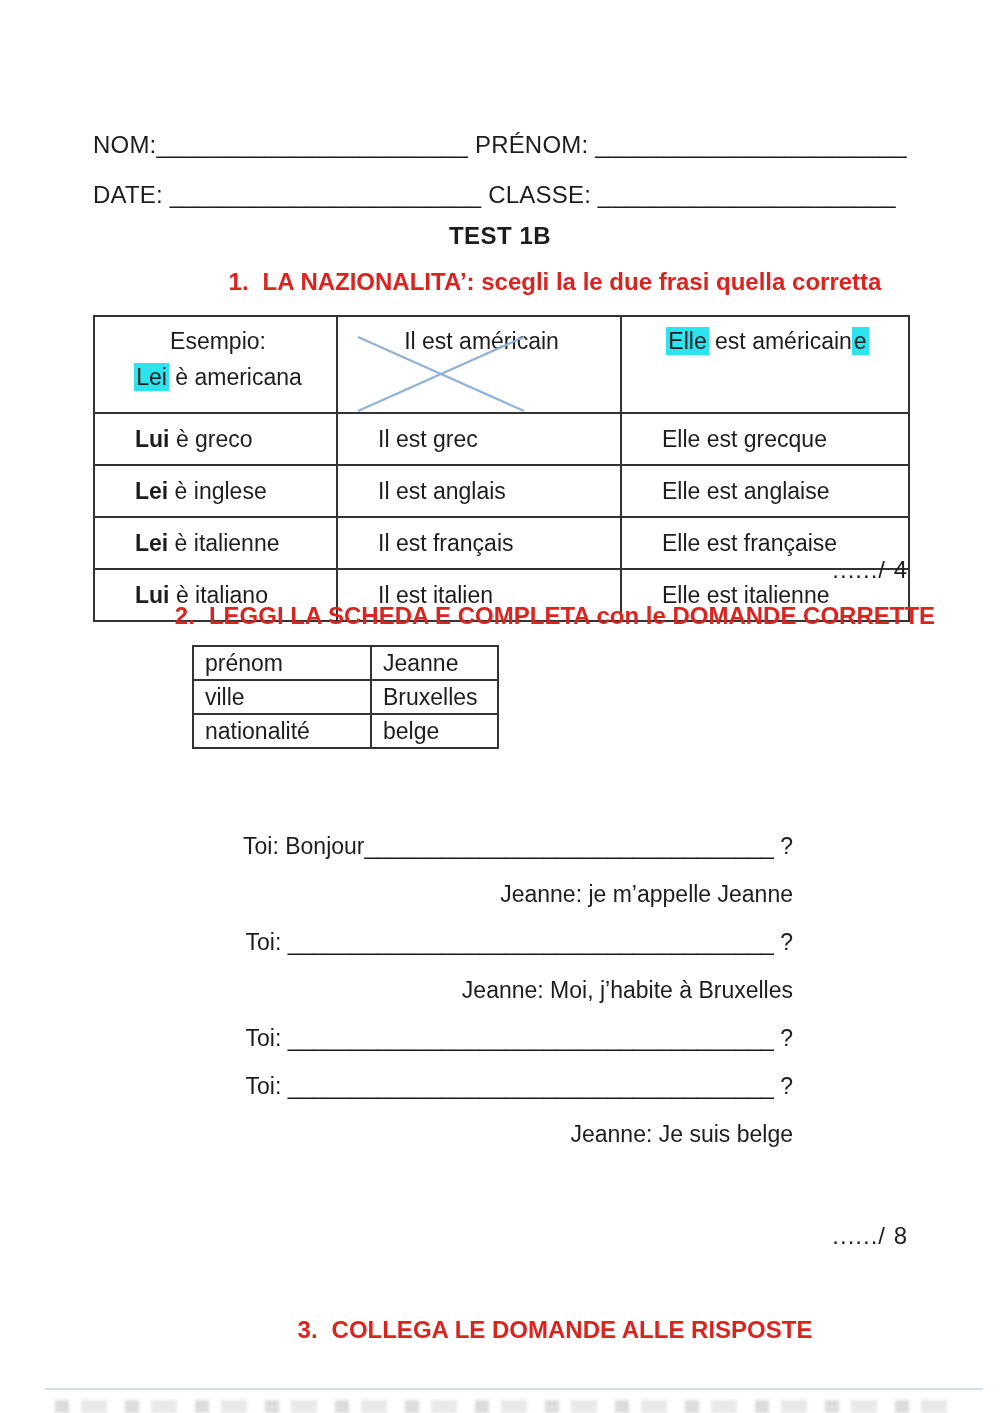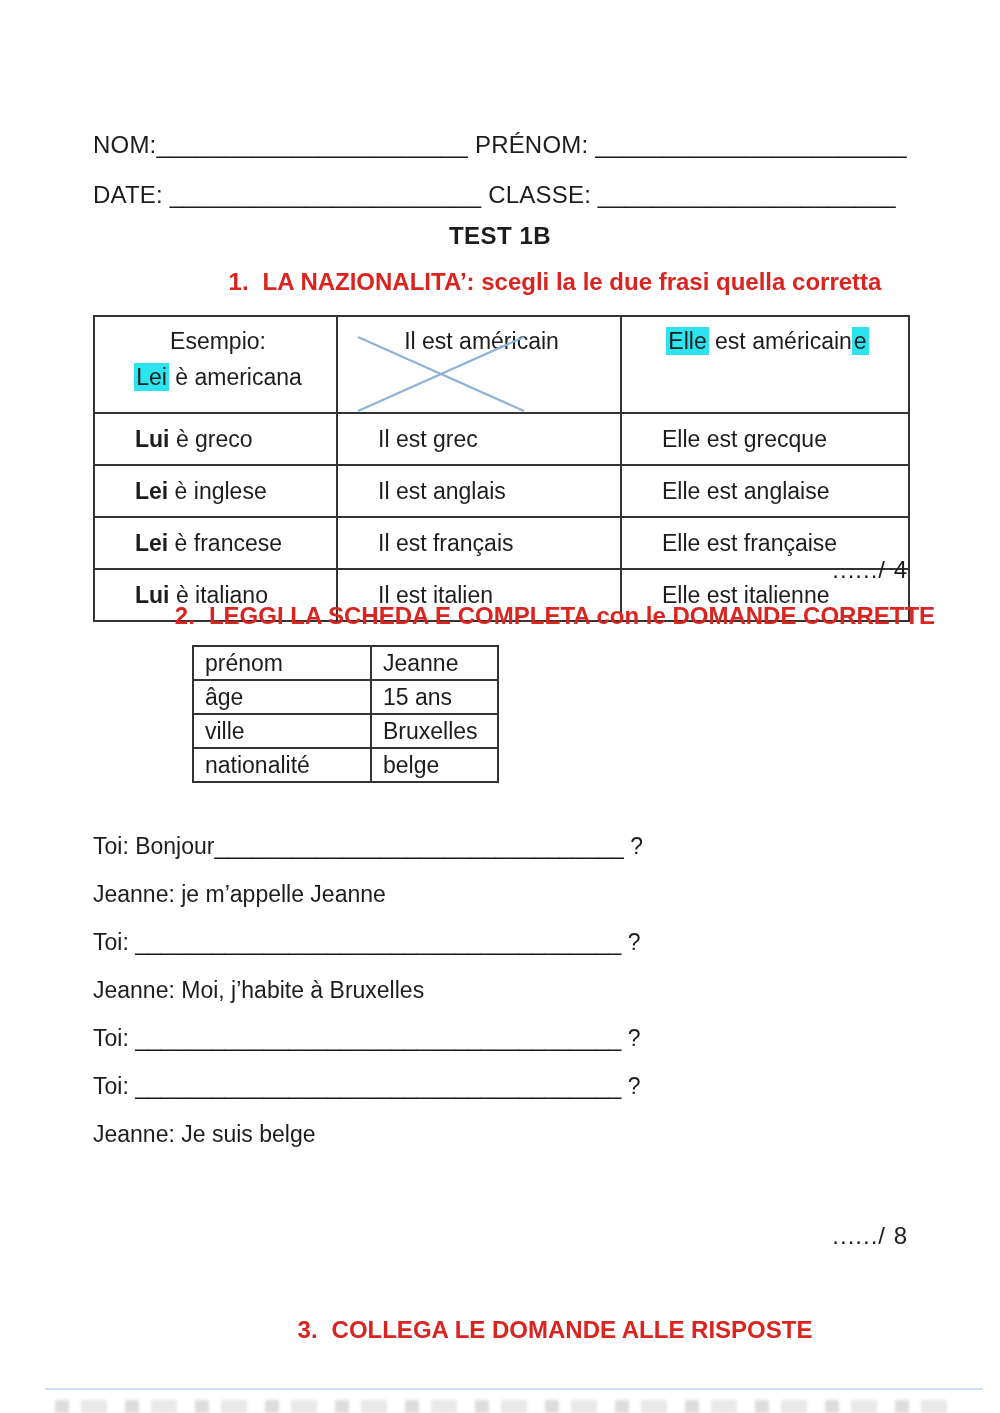--- a/index.html
+++ b/index.html
@@ -56,20 +56,21 @@
   }
   .tbl-card{left:192px;top:645px;width:305px;border-radius:24px;}
   .tbl-card col.c1{width:178px;}
   .tbl-card col.c2{width:127px;}
   .tbl-card td{height:34px;border-width:2px;}
   .dialogue{left:93px;top:833px;width:700px;}
   .dialogue .line{
     font-size:23px;line-height:27px;
     margin-bottom:21px;
     white-space:pre;
+    text-align:right;
   }
   .bottom-rule{
     left:45px;top:1388px;width:938px;height:2px;
     background:#b9cde8;opacity:.65;
   }
   .bottom-ghost{
     left:55px;top:1400px;width:900px;height:13px;
     background:repeating-linear-gradient(90deg,
       rgba(130,130,130,.28) 0 14px, rgba(255,255,255,0) 14px 26px,
       rgba(130,130,130,.18) 26px 52px, rgba(255,255,255,0) 52px 70px);
@@ -116,21 +117,21 @@
     <td><b>Lui</b><span> è greco</span></td>
     <td><span>Il est grec</span></td>
     <td><span>Elle est grecque</span></td>
   </tr>
   <tr class="row">
     <td><b>Lei</b><span> è inglese</span></td>
     <td><span>Il est anglais</span></td>
     <td><span>Elle est anglaise</span></td>
   </tr>
   <tr class="row">
-    <td><b>Lei</b><span> è francese</span></td>
+    <td><b>Lei</b><span> è italienne</span></td>
     <td><span>Il est français</span></td>
     <td><span>Elle est française</span></td>
   </tr>
   <tr class="row">
     <td><b>Lui</b><span> è italiano</span></td>
     <td><span>Il est italien</span></td>
     <td><span>Elle est italienne</span></td>
   </tr>
 </tbody>
   </table>
@@ -143,24 +144,20 @@
 
 <table class="abs tbl-card">
   <colgroup>
       <col class="c1">
       <col class="c2">
     </colgroup>
   <tbody>
       <tr>
     <td>prénom</td>
     <td>Jeanne</td>
-  </tr>
-  <tr>
-    <td>âge</td>
-    <td>15 ans</td>
   </tr>
   <tr>
     <td>ville</td>
     <td>Bruxelles</td>
   </tr>
   <tr>
     <td>nationalité</td>
     <td>belge</td>
   </tr>
 </tbody>

